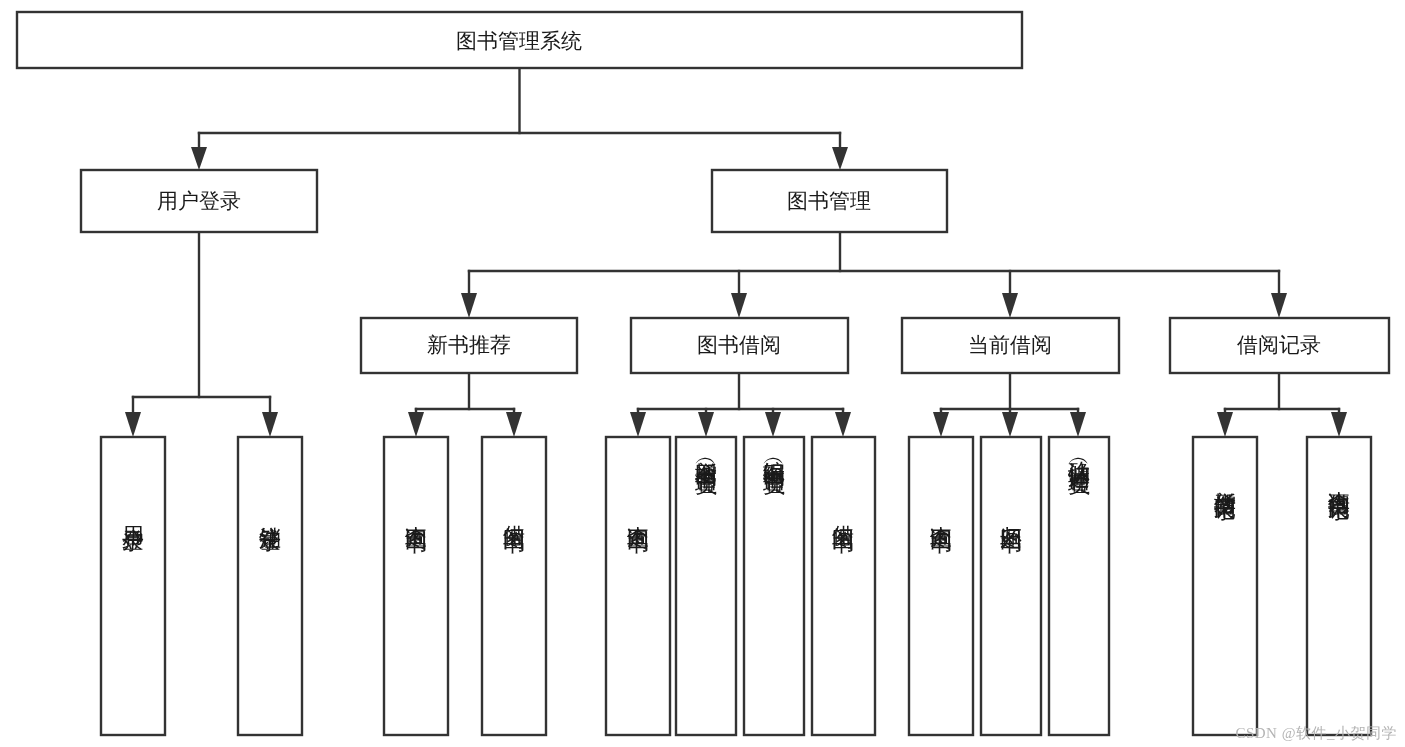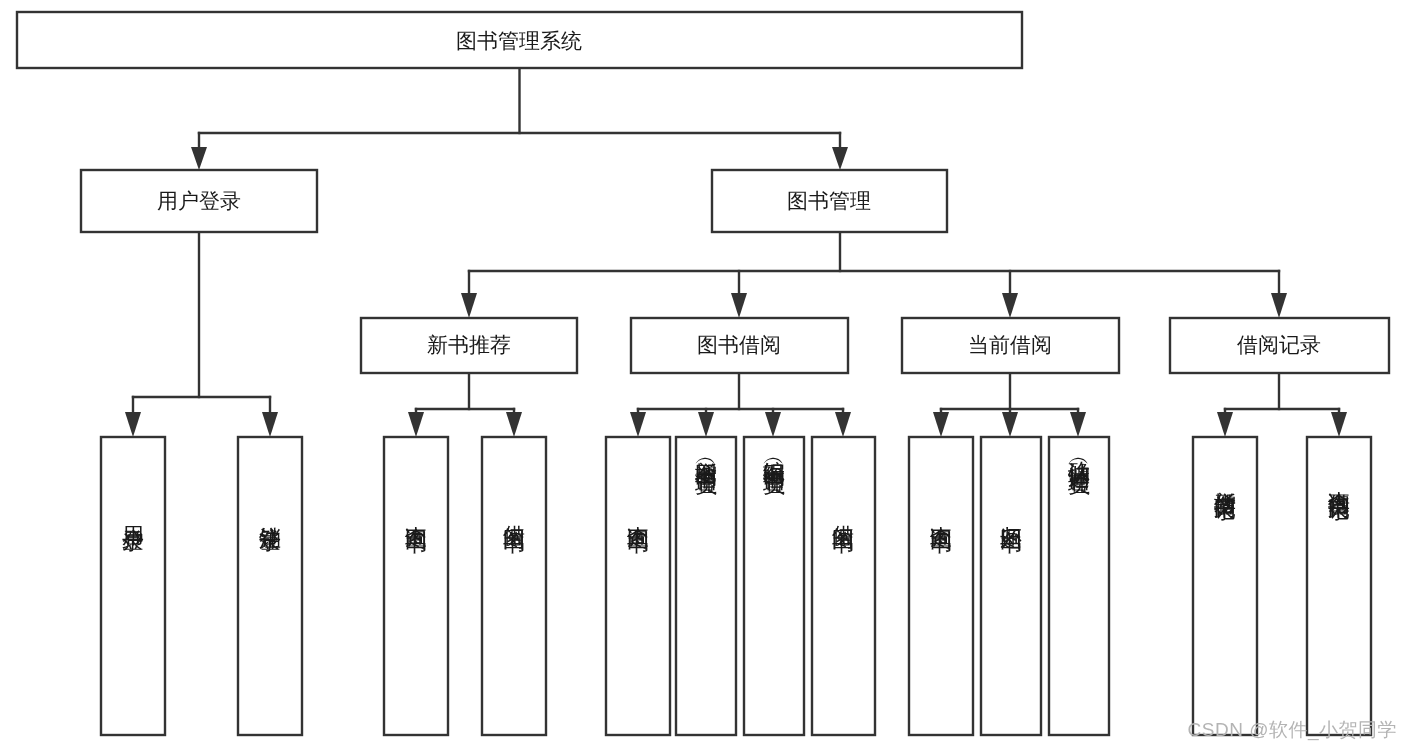--- a/index.html
+++ b/index.html
@@ -57,22 +57,22 @@
     line-height: 1.05;
     color: #1a1a1a;
     letter-spacing: 2px;
     white-space: nowrap;
     pointer-events: none;
   }
   .watermark {
     position: absolute;
     right: 8px;
     bottom: 4px;
-    font-family: Liberation Sans, sans-serif;
-    font-size: 19px;
+    font-family: Liberation Serif, serif;
+    font-size: 15px;
     color: #b4b4b4;
     letter-spacing: 0.5px;
     white-space: nowrap;
     margin-top: 24px;
   }
 </style>
 </head>
 <body>
 
 <div id="diagram-root">

